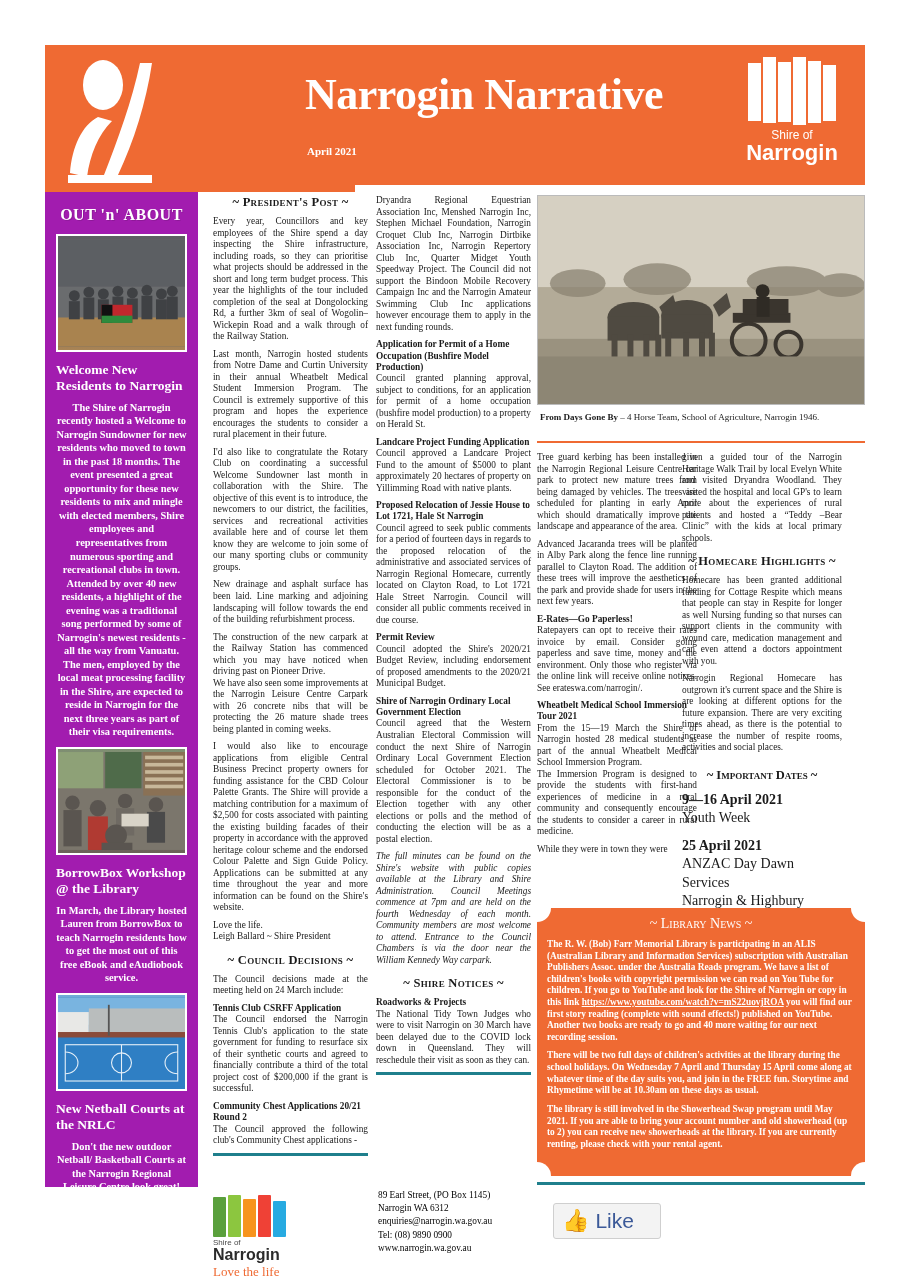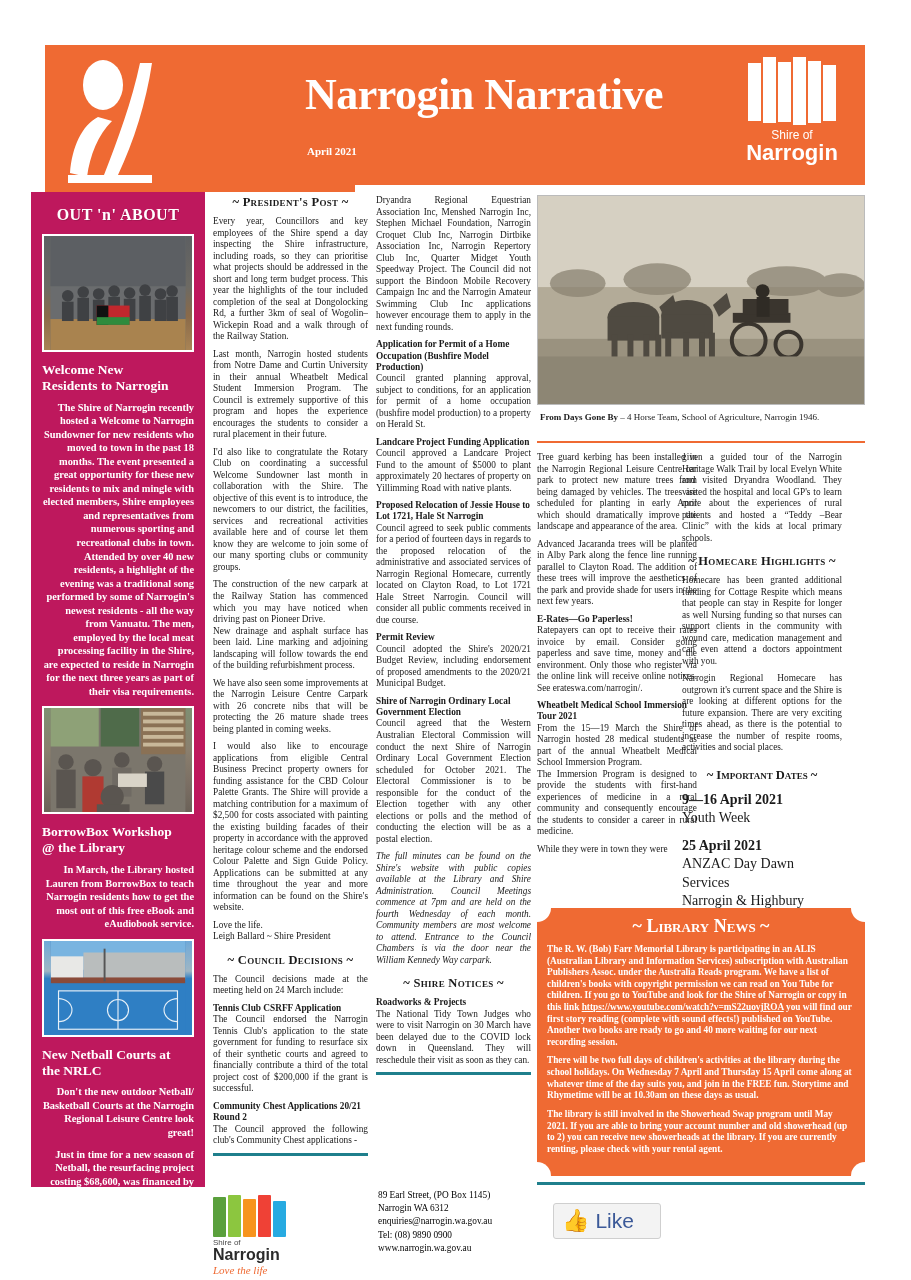--- a/index.html
+++ b/index.html
@@ -37,38 +37,38 @@
     text-align:center;
   }
   .logo-bars { height:68px; display:flex; gap:2px; justify-content:center; }
   .logo-bars span { display:block; width:13px; background:#fff; }
   .logo-shire { color:#fff; font-size:12px; font-family:"Liberation Sans",sans-serif; margin-top:4px; line-height:1; }
   .logo-narrogin { color:#fff; font-size:22px; font-weight:bold; font-family:"Liberation Sans",sans-serif; line-height:1.05; }
   .mast-tab { position:absolute; left:45px; top:185px; width:310px; height:7px; background:#ef6a33; }
 
   
   .sidebar {
-    position:absolute; left:31px; top:192px; width:174px; height:995px;
-    background:#be185d; color:#fff; padding:10px 11px 8px 11px;
+    position:absolute; left:45px; top:192px; width:153px; height:995px;
+    background:#a21caf; color:#fff; padding:10px 11px 8px 11px;
   }
   .out-about {
     font-family:"Liberation Serif", serif; font-weight:bold;
     font-size:16px; color:#fff; letter-spacing:0.5px;
     text-align:center; margin:4px 0 10px 0;
     text-shadow:1px 1px 0 rgba(0,0,0,0.12);
   }
   .sb-photo { width:100%; border:2px solid #fff; display:block; }
   .sb-h {
     font-family:"Liberation Serif", serif; font-weight:bold;
     font-size:13.5px; line-height:1.18; color:#fff; margin:10px 0 7px 0;
   }
   .sb-p {
     font-family:"Liberation Serif", serif; font-weight:bold;
     font-size:10.4px; line-height:1.30; color:#fff; margin:0 0 8px 0;
-    text-align:right;
+    text-align:center;
   }
 
   
   .col { position:absolute; font-family:"Liberation Serif", serif; color:#1a1a1a; }
   .c1 { left:213px; top:195px; width:155px; }
   .c2 { left:376px; top:195px; width:155px; }
   .c3 { left:537px; top:452px; width:160px; }
   .c4 { left:682px; top:452px; width:160px; }
 
   .sec-title {
@@ -113,39 +113,39 @@
     content:""; position:absolute; top:0; width:14px; height:14px; background:#fff;
   }
   .libbox::before { left:0; border-radius:0 0 14px 0; }
   .libbox::after { right:0; border-radius:0 0 0 14px; }
   .lib-nub-bl, .lib-nub-br {
     position:absolute; bottom:0; width:14px; height:14px; background:#fff;
   }
   .lib-nub-bl { left:0; border-radius:0 14px 0 0; }
   .lib-nub-br { right:0; border-radius:14px 0 0 0; }
   .lib-title {
-    text-align:center; font-weight:bold; font-size:18px;
+    text-align:center; font-weight:normal; font-size:14px;
     font-variant:small-caps; margin:2px 0 7px 0; color:#fff;
   }
   .lib-p {
     font-weight:bold; font-size:9.3px; line-height:1.25;
     margin:0 0 7px 0; text-align:left;
   }
   .lib-p .lnk { text-decoration:underline; }
   .lib-rule { position:absolute; left:537px; top:1182px; width:328px; height:3px; background:#1f7f8c; }
 
   
   .footer { position:absolute; left:213px; top:1195px; width:660px; height:75px; }
   .foot-logo { position:absolute; left:0; top:0; width:120px; }
   .fl-bars { display:flex; gap:2px; height:42px; }
   .fl-bars span { display:block; width:13px; border-radius:1px; }
   .fl-text { margin-top:2px; }
   .fl-shire { font-size:8px; color:#4a4a4a; font-family:"Liberation Sans",sans-serif; line-height:1; }
   .fl-name { font-size:16px; font-weight:bold; color:#2b2b2b; font-family:"Liberation Sans",sans-serif; line-height:1.05; }
-  .fl-tag { font-size:11px; font-style:italic; color:#ef6a33; font-family:"Liberation Serif",serif; }
+  .fl-tag { font-size:13px; color:#ef6a33; font-family:"Liberation Serif",serif; }
   .foot-addr { position:absolute; left:165px; top:-6px; font-size:9.3px; line-height:1.42; }
   .fb-btn {
     position:absolute; left:340px; top:8px; width:108px; height:36px;
     background:#f3f3f3; border:1px solid #cfcfcf; border-radius:3px;
     display:flex; align-items:center; gap:6px; padding-left:8px;
   }
   .fb-thumb { font-size:22px; color:#3b5998; line-height:1; }
   .fb-like { font-size:21px; color:#3b5998; font-family:"Liberation Sans",sans-serif; }
   .foot-fb { position:absolute; left:470px; top:4px; width:195px; font-size:9px; line-height:1.36; }
   .foot-fb i { font-style:italic; font-weight:bold; }
@@ -326,22 +326,22 @@
   <div class="hero-cap">
     <b>From Days Gone By</b><span> – 4 Horse Team, School of Agriculture, Narrogin 1946.</span>
   </div>
   <div class="cap-rule"></div>
 
   <div class="col c1">
     <div class="sec-title">~ President's Post ~</div>
     <p class="body">Every year, Councillors and key employees of the Shire spend a day inspecting the Shire infrastructure, including roads, so they can prioritise what projects should be addressed in the short and long term budget process. This year the highlights of the tour included completion of the seal at Dongolocking Rd, a further 3km of seal of Wogolin– Wickepin Road and a walk through of the Railway Station.</p>
     <p class="body">Last month, Narrogin hosted students from Notre Dame and Curtin University in their annual Wheatbelt Medical Student Immersion Program. The Council is extremely supportive of this program and hopes the experience encourages the students to consider a rural placement in their future.</p>
     <p class="body">I'd also like to congratulate the Rotary Club on coordinating a successful Welcome Sundowner last month in collaboration with the Shire. The objective of this event is to introduce, the newcomers to our district, the facilities, services and recreational activities available here and of course let them know they are welcome to join some of our many sporting clubs or community groups.</p>
+    <p class="body">New drainage and asphalt surface has been laid. Line marking and adjoining landscaping will follow towards the end of the building refurbishment process.</p>
     <p class="body tight">The construction of the new carpark at the Railway Station has commenced which you may have noticed when driving past on Pioneer Drive.</p>
-    <p class="body">New drainage and asphalt surface has been laid. Line marking and adjoining landscaping will follow towards the end of the building refurbishment process.</p>
     <p class="body">We have also seen some improvements at the Narrogin Leisure Centre Carpark with 26 concrete nibs that will be protecting the 26 mature shade trees being planted in coming weeks.</p>
     <p class="body">I would also like to encourage applications from eligible Central Business Precinct property owners for funding assistance for the CBD Colour Palette Grants. The Shire will provide a matching contribution for a maximum of $2,500 for costs associated with painting the existing building facades of their property in accordance with the approved heritage colour scheme and the endorsed Colour Palette and Sign Guide Policy. Applications can be submitted at any time throughout the year and more information can be found on the Shire's website.</p>
     <p class="body tight">Love the life.</p>
     <p class="body">Leigh Ballard ~ Shire President</p>
 
     <div class="sec-title" style="margin-top:10px">~ Council Decisions ~</div>
     <p class="body">The Council decisions made at the meeting held on 24 March include:</p>
     <div class="sub-h">Tennis Club CSRFF Application</div>
     <p class="body">The Council endorsed the Narrogin Tennis Club's application to the state government for funding to resurface six of their synthetic courts and agreed to financially contribute a third of the total project cost of $200,000 if the grant is successful.</p>
     <div class="sub-h">Community Chest Applications 20/21 Round 2</div>

